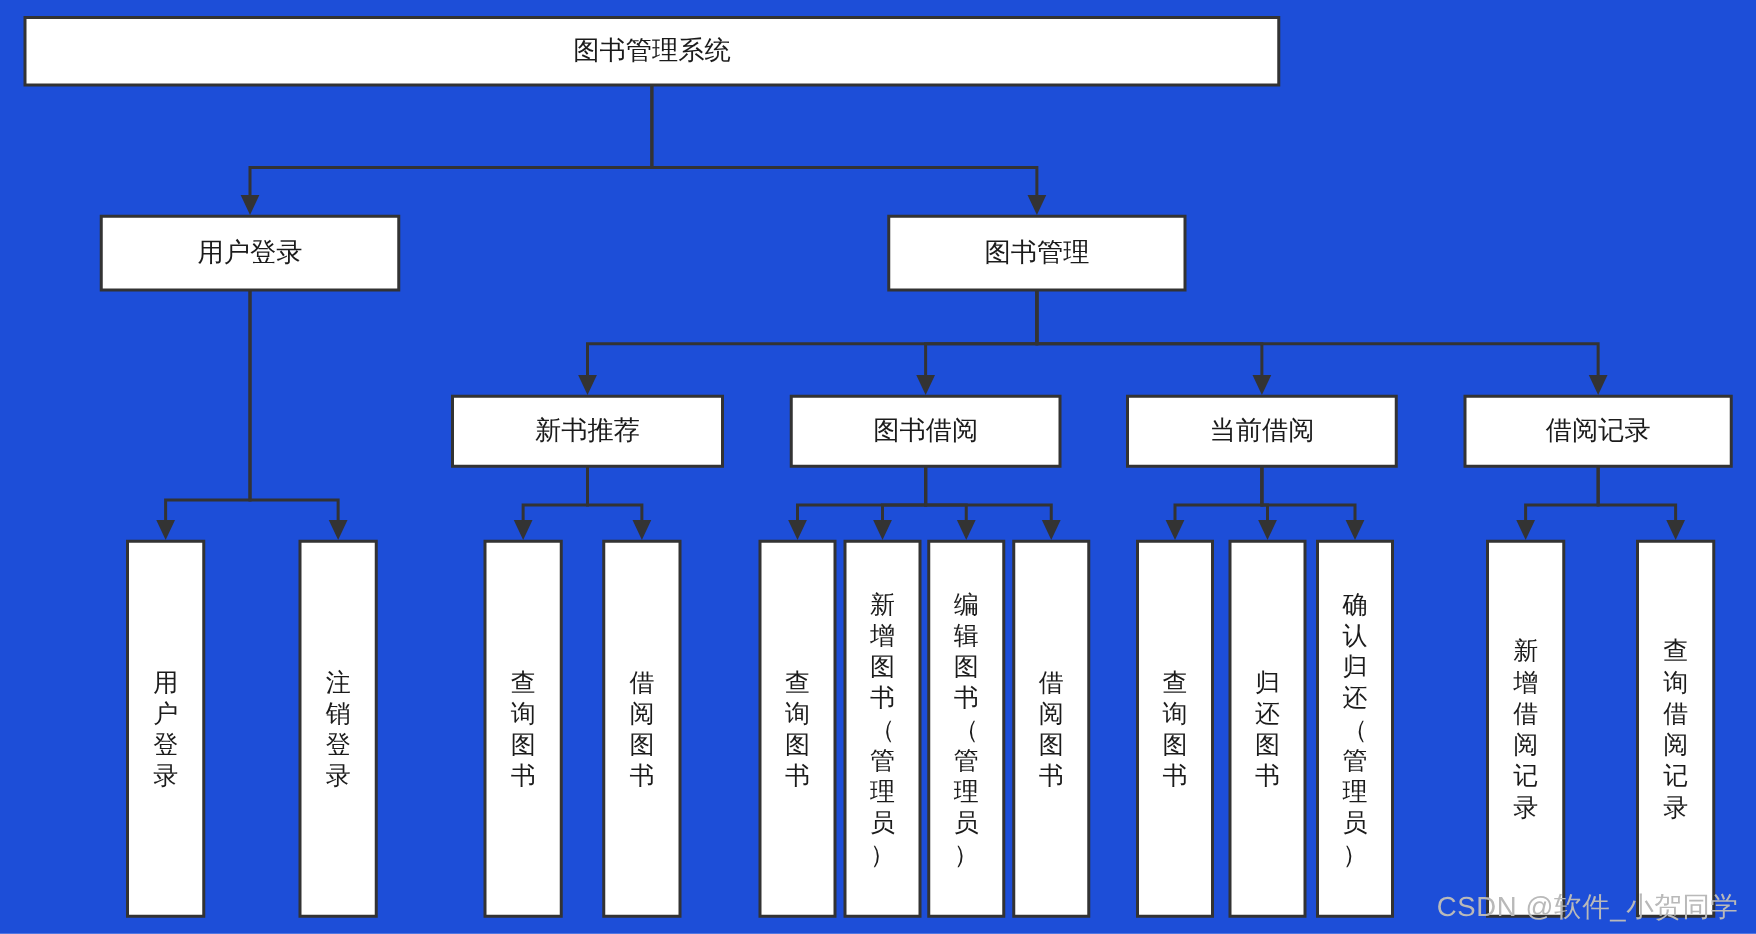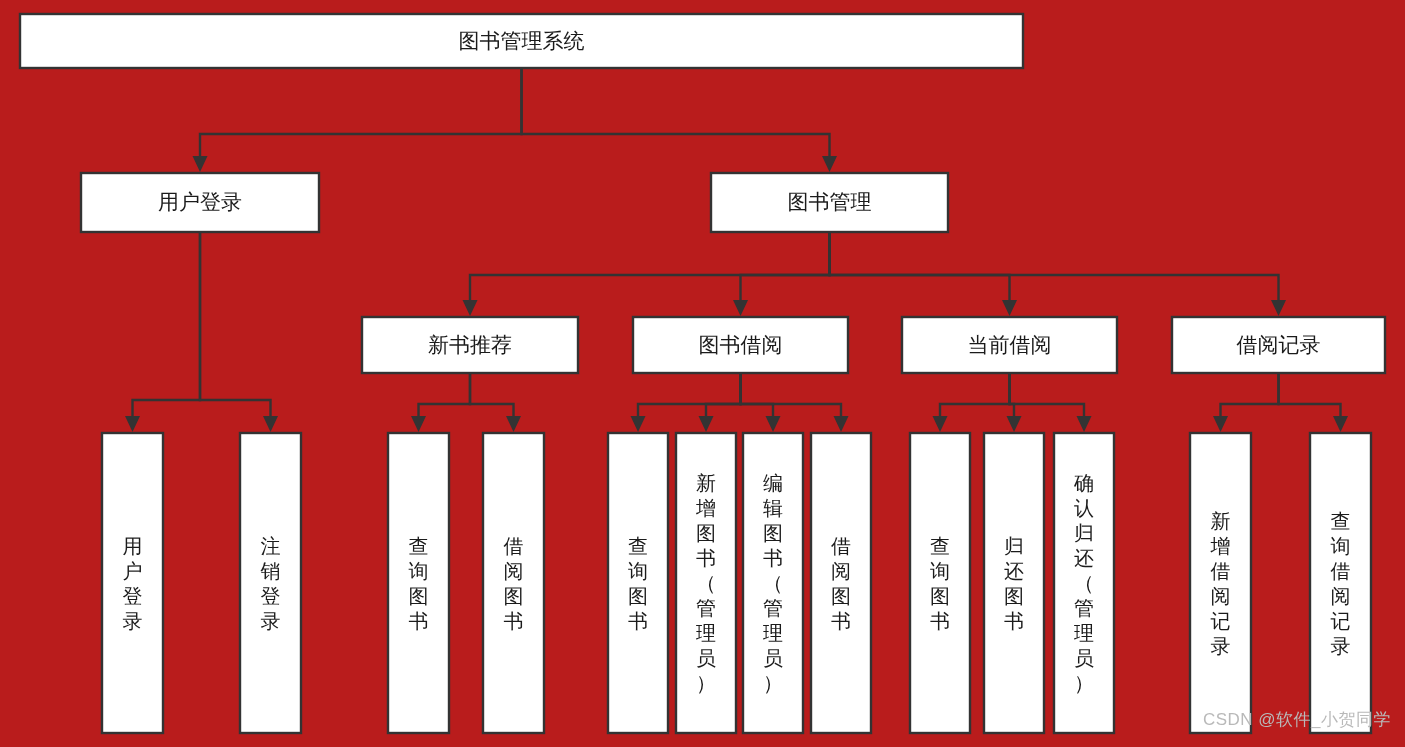--- a/index.html
+++ b/index.html
@@ -11,21 +11,21 @@
   body {
     width: 1405px;
     height: 747px;
     font-family: "Liberation Sans", "DejaVu Sans", sans-serif;
     overflow: hidden;
   }
   #diagram-root {
     position: relative;
     width: 1405px;
     height: 747px;
-    background: #b91c1c;
+    background: #1d4ed8;
   }
   svg.diagram-canvas {
     position: absolute;
     left: 0;
     top: 0;
     width: 1405px;
     height: 747px;
     display: block;
   }
   .node-box {
@@ -52,23 +52,23 @@
     fill: none;
     stroke-linecap: butt;
   }
   .arrow-head {
     fill: #333333;
     stroke: none;
   }
   .watermark-text {
     position: absolute;
     right: 14px;
-    bottom: 16px;
-    font-family: "Liberation Sans", "DejaVu Sans", sans-serif;
-    font-size: 17px;
+    bottom: 6px;
+    font-family: "Liberation Sans", "DejaVu Sans", sans-serif;
+    font-size: 22px;
     color: #b9b9b9;
     white-space: nowrap;
     letter-spacing: 0.5px;
     user-select: none;
   }
 </style>
 </head>
 <body>
 
 <div id="diagram-root">

